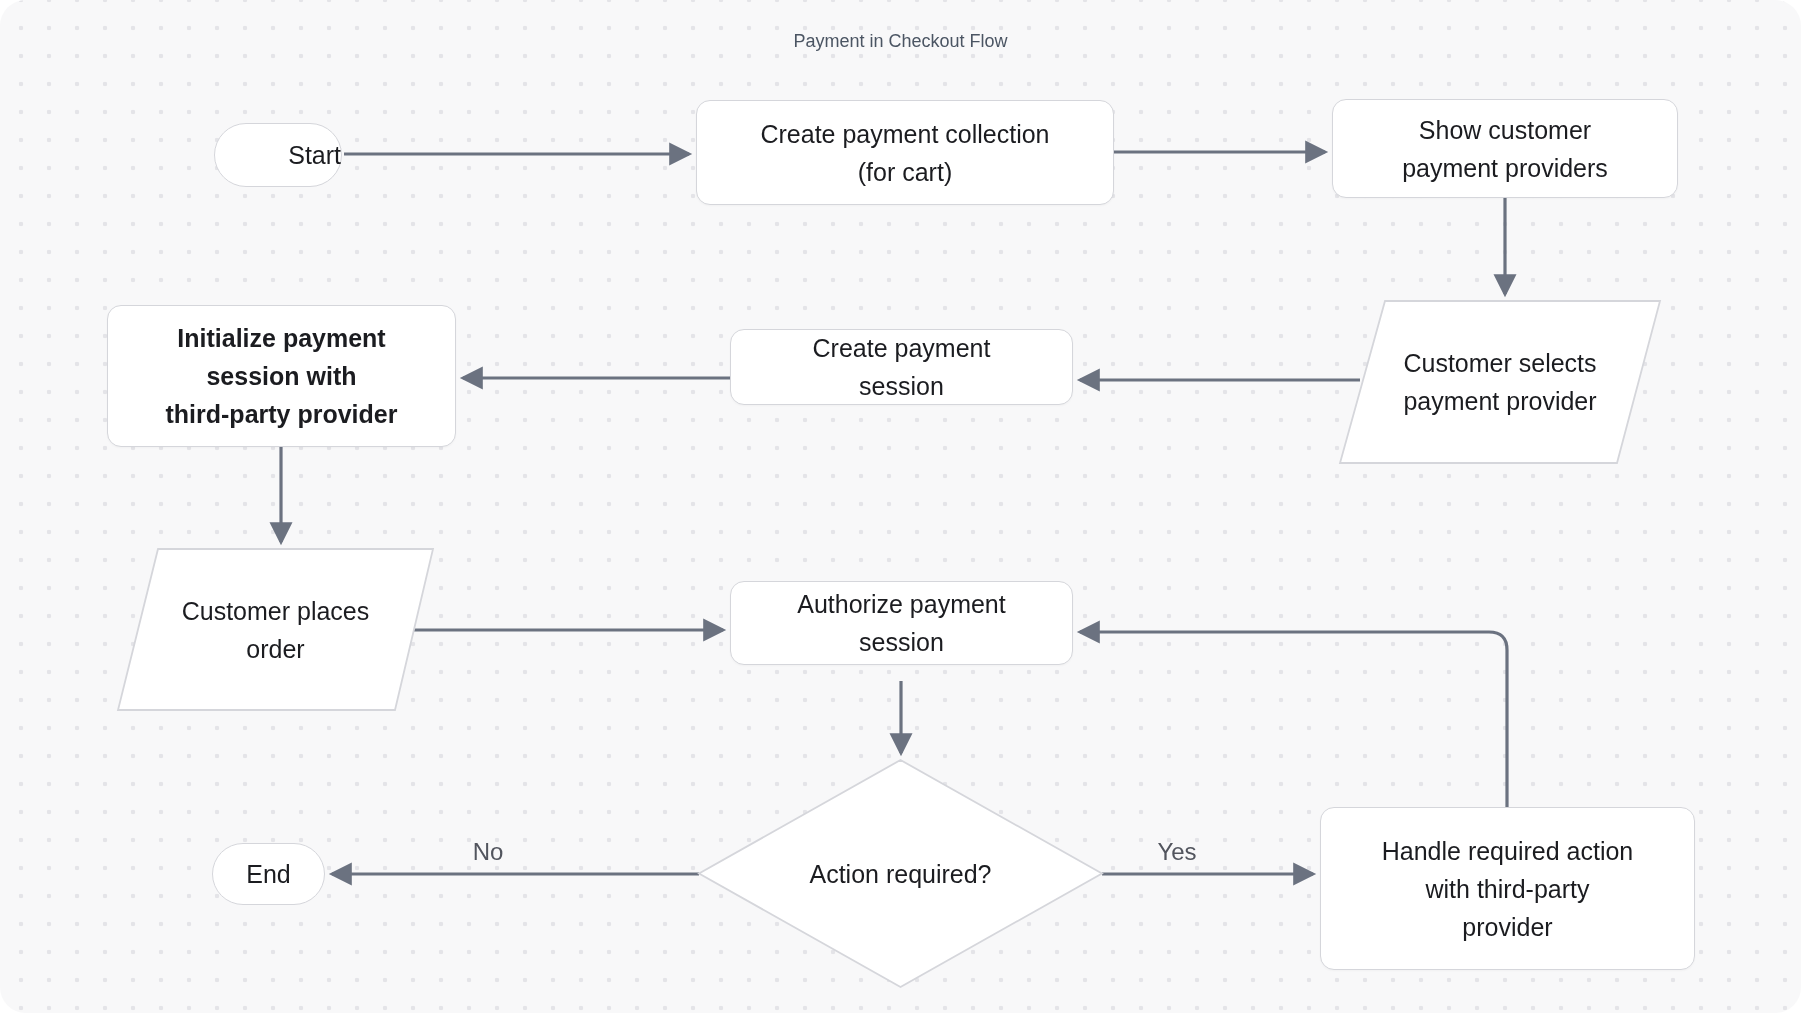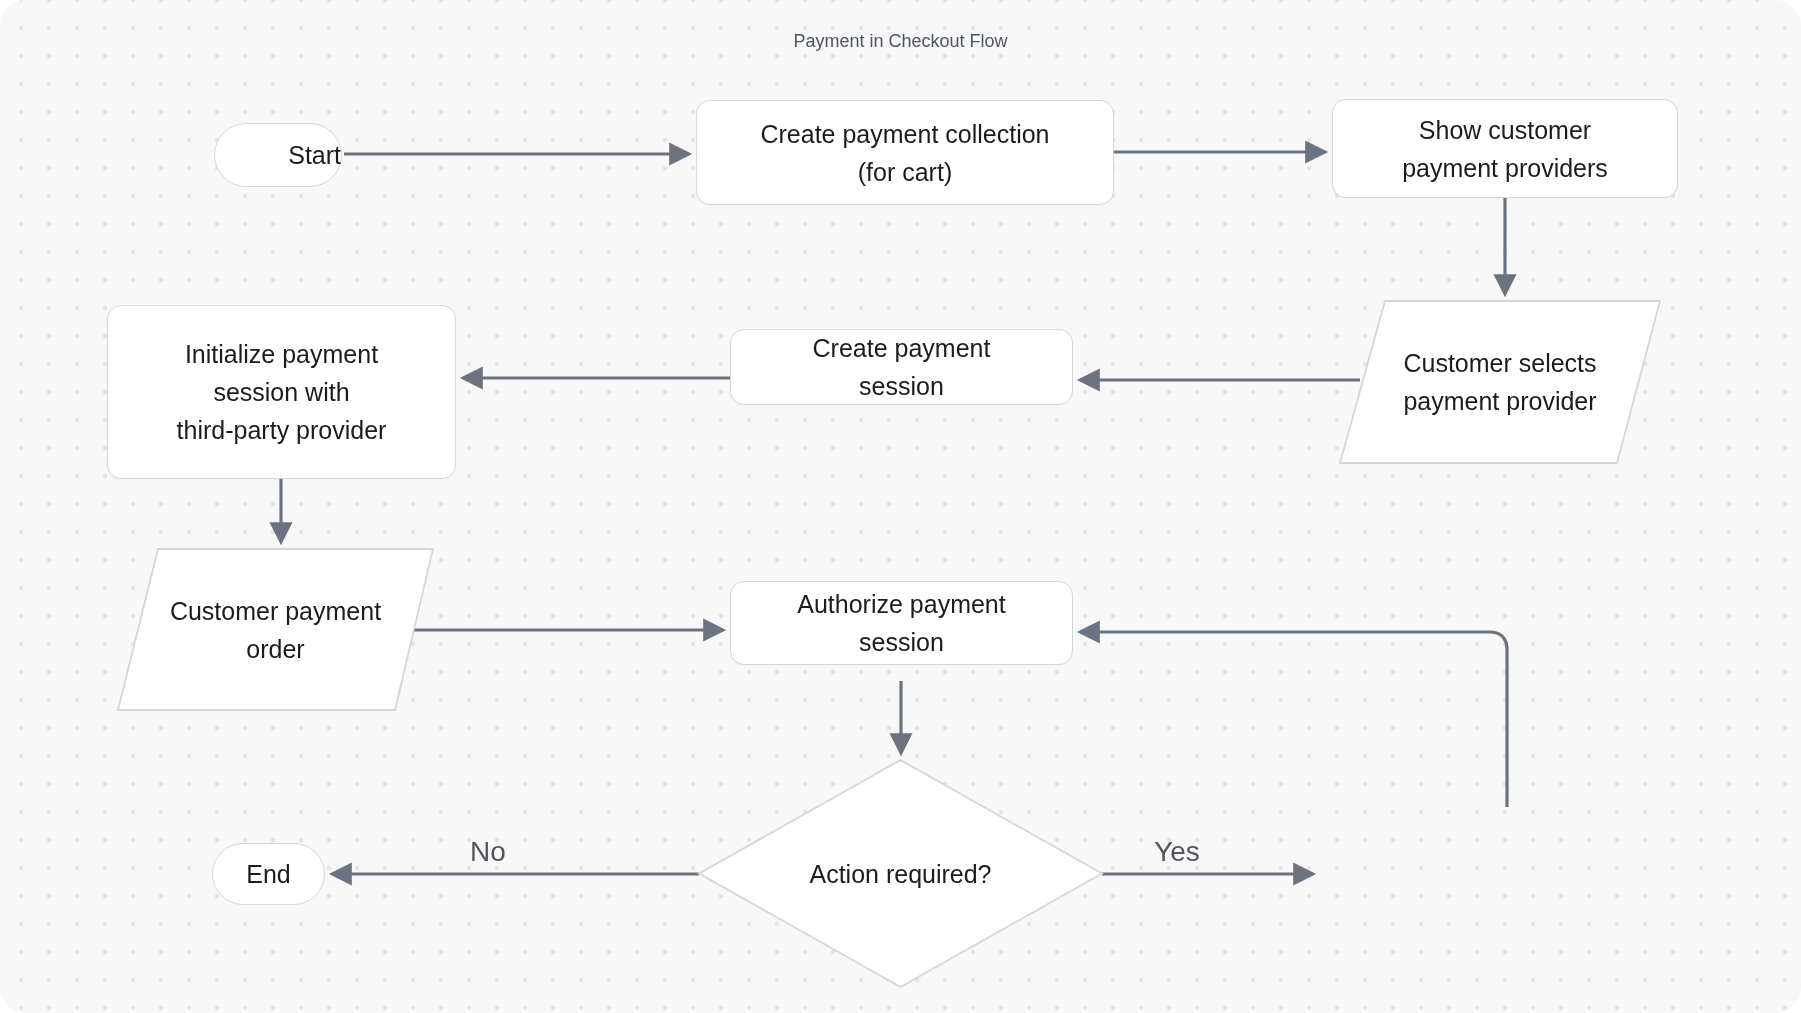--- a/index.html
+++ b/index.html
@@ -60,21 +60,21 @@
   .shape .shape-label { position: relative; z-index: 1; }
 
   .edge-layer {
     position: absolute;
     inset: 0;
     pointer-events: none;
   }
   .edge-label {
     position: absolute;
     transform: translate(-50%, -50%);
-    font-size: 28px;
+    font-size: 24px;
     color: #52555e;
     white-space: nowrap;
   }
 </style>
 </head>
 <body>
 
 <div class="canvas">
 
   <div class="diagram-title">Payment in Checkout Flow</div>
@@ -120,48 +120,53 @@
     </svg>
     <span class="shape-label">Customer selects
 payment provider</span>
   </div>
 
   <div class="node proc" style="left:730px; top:329px; width:343px; height:76px;">
     <span>Create payment
 session</span>
   </div>
 
-  <div class="node proc" style="left:107px; top:305px; width:349px; height:174px;">
+  <div class="node proc" style="left:107px; top:305px; width:349px; height:142px;font-weight:bold;">
     <span>Initialize payment
 session with
 third-party provider</span>
   </div>
 
   <div class="node shape" style="left:118px; top:549px; width:315px; height:161px;">
     <svg width="315" height="161" viewBox="0 0 315 161">
       <polygon points="40,0 315,0 277,161 0,161" fill="#ffffff" stroke="#d5d6db" stroke-width="1.8"></polygon>
     </svg>
-    <span class="shape-label">Customer payment
+    <span class="shape-label">Customer places
 order</span>
   </div>
 
   <div class="node proc" style="left:730px; top:581px; width:343px; height:84px;">
     <span>Authorize payment
 session</span>
   </div>
 
   <div class="node shape" style="left:699px; top:760px; width:403px; height:227px;">
     <svg width="403" height="227" viewBox="0 0 403 227">
       <polygon points="201.5,0 403,113.5 201.5,227 0,113.5" fill="#ffffff" stroke="#d5d6db" stroke-width="1.8"></polygon>
     </svg>
     <span class="shape-label">Action required?</span>
   </div>
 
   <div class="node pill" style="left:212px; top:843px; width:113px; height:62px;">
     <span>End</span>
   </div>
 
+  <div class="node proc" style="left:1320px; top:807px; width:375px; height:163px;">
+    <span>Handle required action
+with third-party
+provider</span>
+  </div>
 
   <div class="edge-label" style="left:488px; top:852px;">No</div>
 
   <div class="edge-label" style="left:1177px; top:852px;">Yes</div>
 
 </div>
 
 </body></html>

